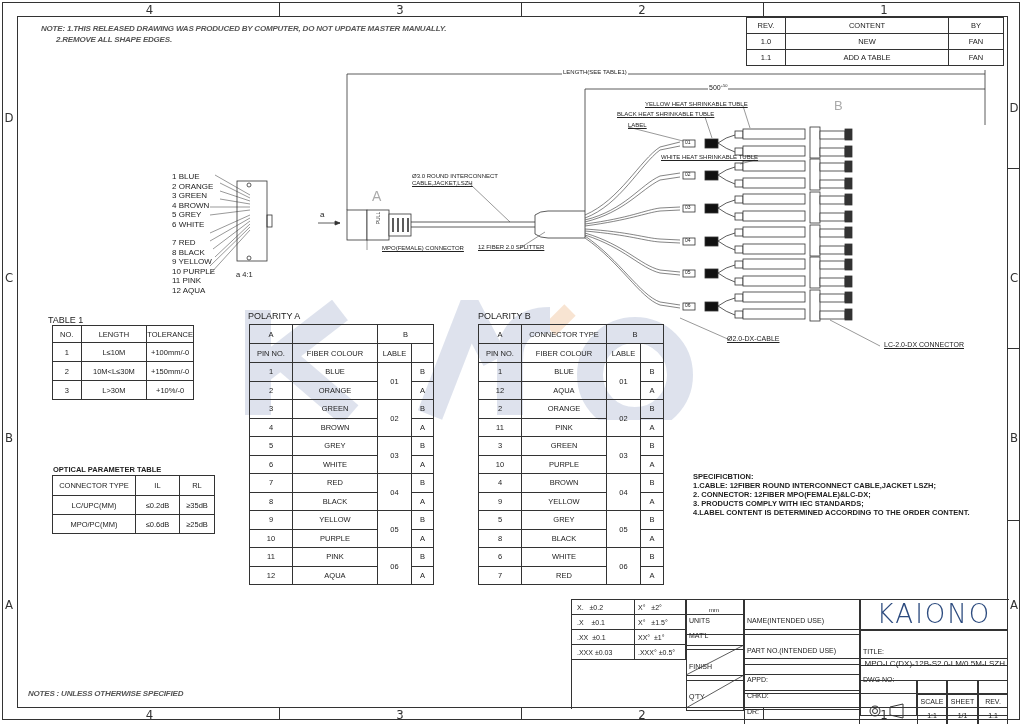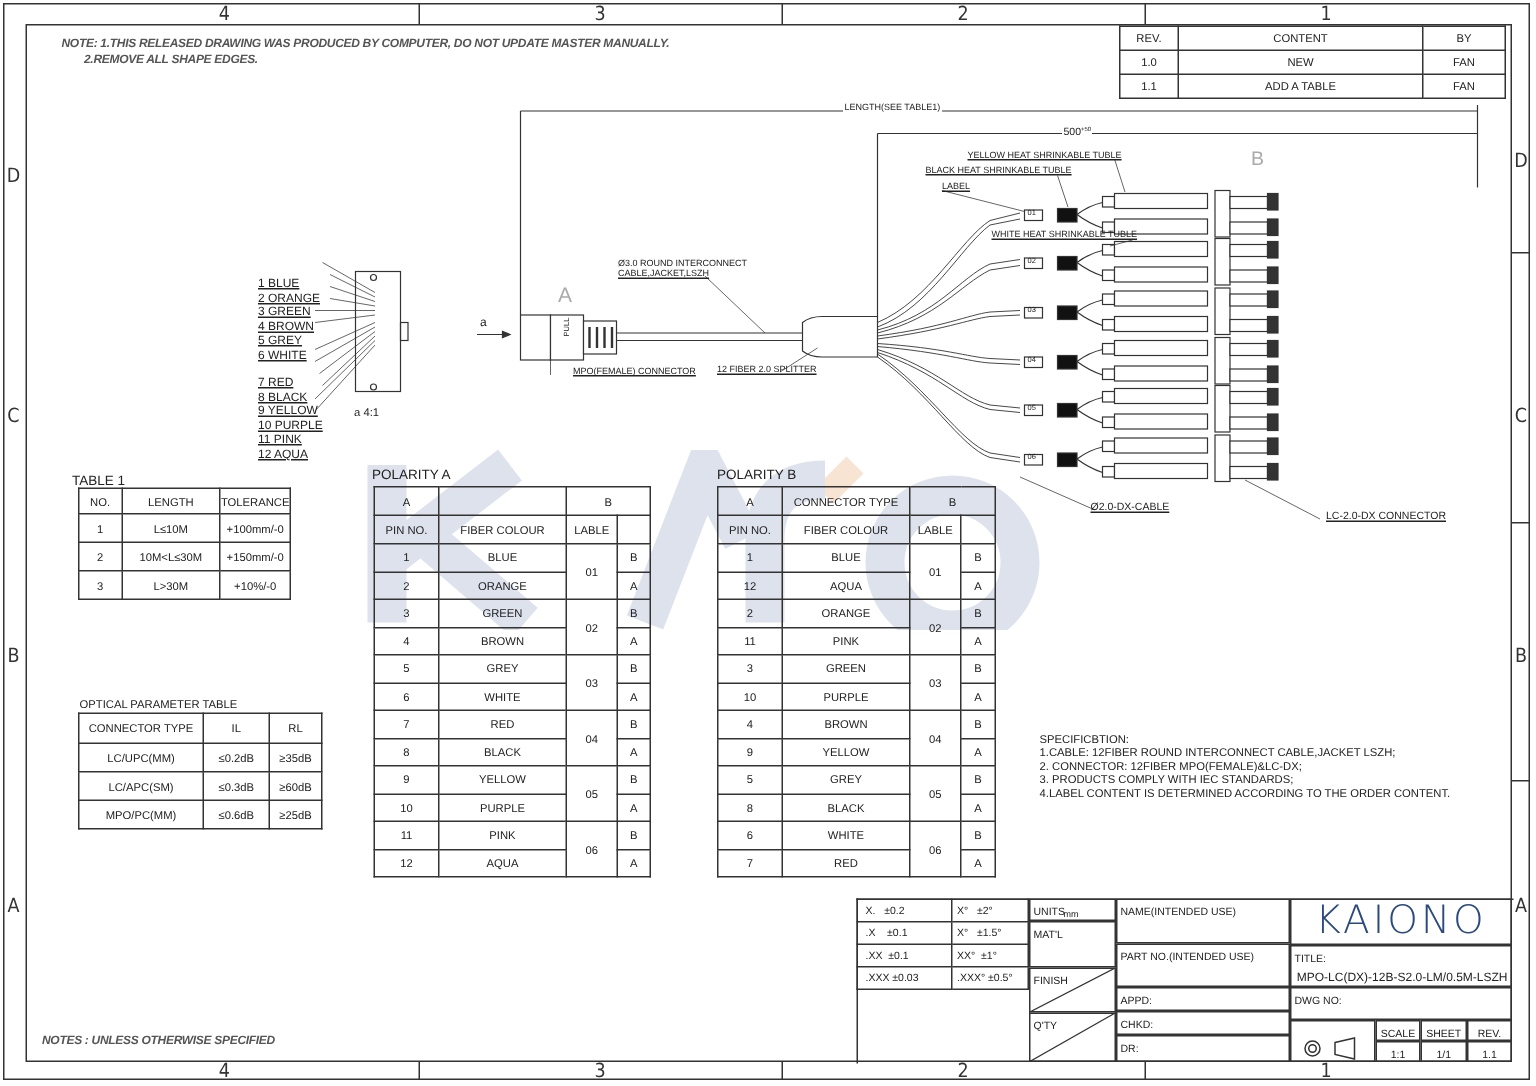--- a/index.html
+++ b/index.html
@@ -6,28 +6,28 @@
   body{width:1024px;height:724px;position:relative;overflow:hidden;font-family:"Liberation Sans",sans-serif;color:#222;}
   .abs{position:absolute;}
   .frame-outer{left:2px;top:2px;width:1018px;height:718px;border:1px solid #333;box-sizing:border-box;}
   .frame-inner{left:17px;top:16px;width:991px;height:692px;border:1.5px solid #333;box-sizing:border-box;}
   .zone-h{font-family:"DejaVu Sans Condensed","DejaVu Sans",sans-serif;font-size:13px;color:#333;text-align:center;}
   .zone-divider{background:#333;}
   .note{font-size:8px;font-style:italic;font-weight:bold;color:#555;letter-spacing:-0.2px;}
   table.t{border-collapse:collapse;position:absolute;font-size:7.5px;}
   table.t td,table.t th{border:1.2px solid #333;text-align:center;font-weight:normal;padding:0;}
   .tbl-title{font-size:9px;color:#222;}
-  .opt-title{font-size:7.5px;}
+  .opt-title{font-size:7.5px;font-weight:bold;}
   .col-bar{display:inline-block;position:relative;}
   .col-bar::after{content:"";position:absolute;left:-2px;right:-2px;bottom:-2px;height:4px;background:var(--c);z-index:-1;}
   .rev-tbl{font-size:11px;}
   .rev-tbl td{text-align:left;padding-left:4px;}
   .spec{font-size:7.5px;line-height:9px;}
   .small-lbl{font-size:6px;text-decoration:underline;}
-  .tb-cell{position:absolute;border:1px solid #333;box-sizing:border-box;font-size:7px;padding:5px 2px;}
+  .tb-cell{position:absolute;border:1px solid #333;box-sizing:border-box;font-size:7px;padding:17px 2px;}
   .watermark{opacity:0.28;}
   .pin-list{font-size:8px;line-height:9.5px;}
 </style>
 </head>
 <body>
 
 <div class="abs frame-outer"></div>
 <div class="abs frame-inner"></div>
 
 <div class="abs zone-h" style="left:17px;top:2px;width:265px;">4</div>
@@ -90,21 +90,21 @@
     <td>FAN</td>
   </tr>
   <tr style="height:16px;">
     <td>1.1</td>
     <td>ADD A TABLE</td>
     <td>FAN</td>
   </tr>
 </tbody>
   </table>
 
-<div class="abs pin-list" style="left:172px;top:184px;text-decoration:underline;">
+<div class="abs pin-list" style="left:172px;top:172px;">
   <div>1 BLUE</div>
   <div>2 ORANGE</div>
   <div>3 GREEN</div>
   <div>4 BROWN</div>
   <div>5 GREY</div>
   <div>6 WHITE</div>
   <div style="height:9px;"></div>
   <div>7 RED</div>
   <div>8 BLACK</div>
   <div>9 YELLOW</div>
@@ -331,25 +331,20 @@
         <td style="width:82px;">CONNECTOR TYPE</td>
         <td style="width:43px;">IL</td>
         <td>RL</td>
       </tr>
   <tr style="height:19px;">
         <td>LC/UPC(MM)</td>
         <td>≤0.2dB</td>
         <td>≥35dB</td>
       </tr>
   <tr style="height:19px;">
-        <td>LC/APC(SM)</td>
-        <td>≤0.3dB</td>
-        <td>≥60dB</td>
-      </tr>
-  <tr style="height:19px;">
         <td>MPO/PC(MM)</td>
         <td>≤0.6dB</td>
         <td>≥25dB</td>
       </tr>
 </tbody>
   </table>
 
 <div class="abs tbl-title" style="left:248px;top:311px;">POLARITY A</div>
 <table class="t" style="left:249px;top:324px;width:185px;">
   <tbody>
@@ -509,21 +504,21 @@
         <td>B</td>
       </tr>
   <tr style="height:18.5px;">
         <td>7</td>
         <td><span class="col-bar" style="--c:#e01a1a;">RED</span></td>
         <td>A</td>
       </tr>
 </tbody>
   </table>
 
-<div class="abs spec" style="left:693px;top:488px;">
+<div class="abs spec" style="left:693px;top:472px;font-weight:bold;">
   <div>SPECIFICBTION:</div>
   <div>1.CABLE: 12FIBER ROUND  INTERCONNECT CABLE,JACKET LSZH;</div>
   <div>2. CONNECTOR:  12FIBER MPO(FEMALE)&amp;LC-DX;</div>
   <div>3. PRODUCTS COMPLY WITH   IEC STANDARDS;</div>
   <div>4.LABEL CONTENT IS DETERMINED ACCORDING TO  THE  ORDER CONTENT.</div>
 </div>
 
 <div class="abs" style="left:571px;top:599px;width:437px;height:109px;border-left:1.2px solid #333;border-top:1.2px solid #333;"></div>
 
 <table class="t" style="left:571px;top:599px;width:115px;font-size:7px;">

